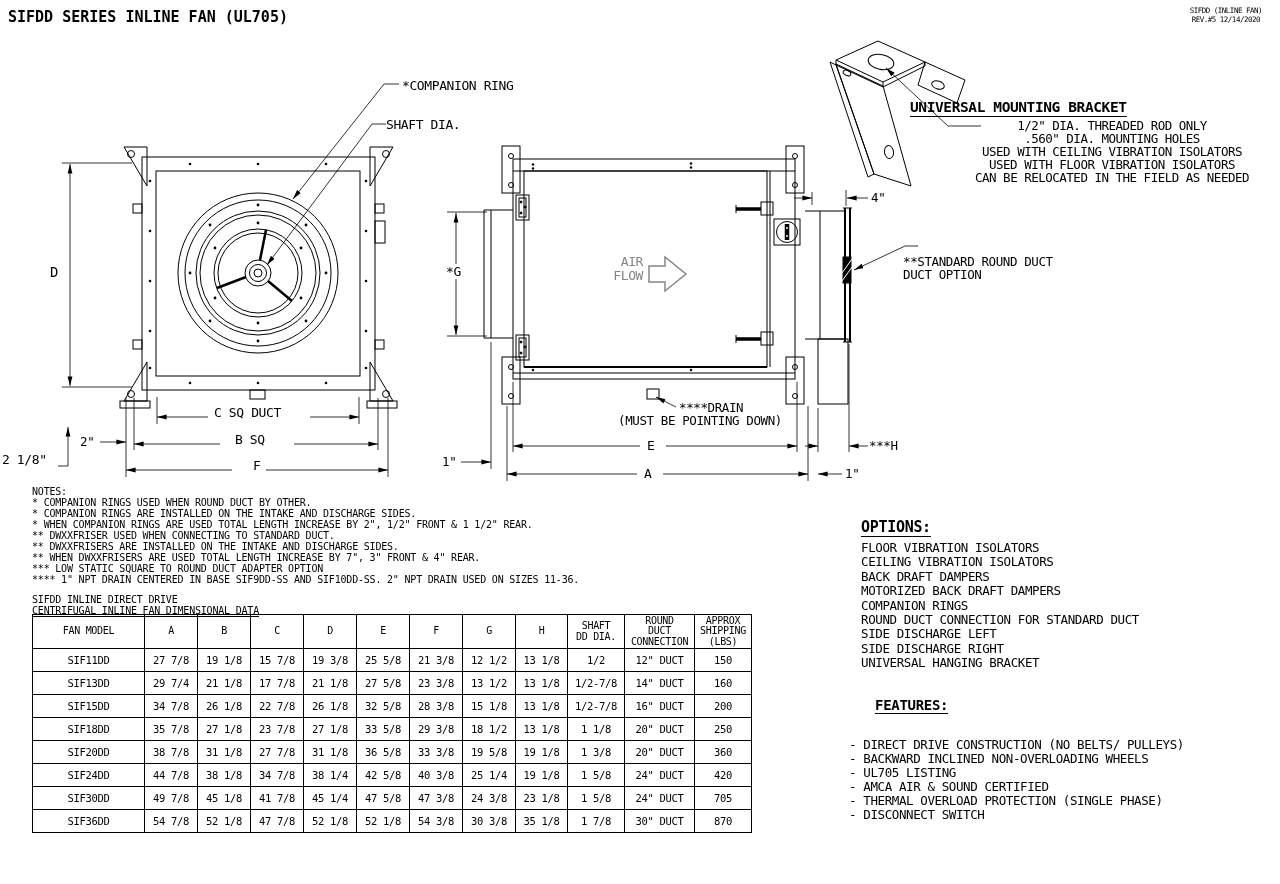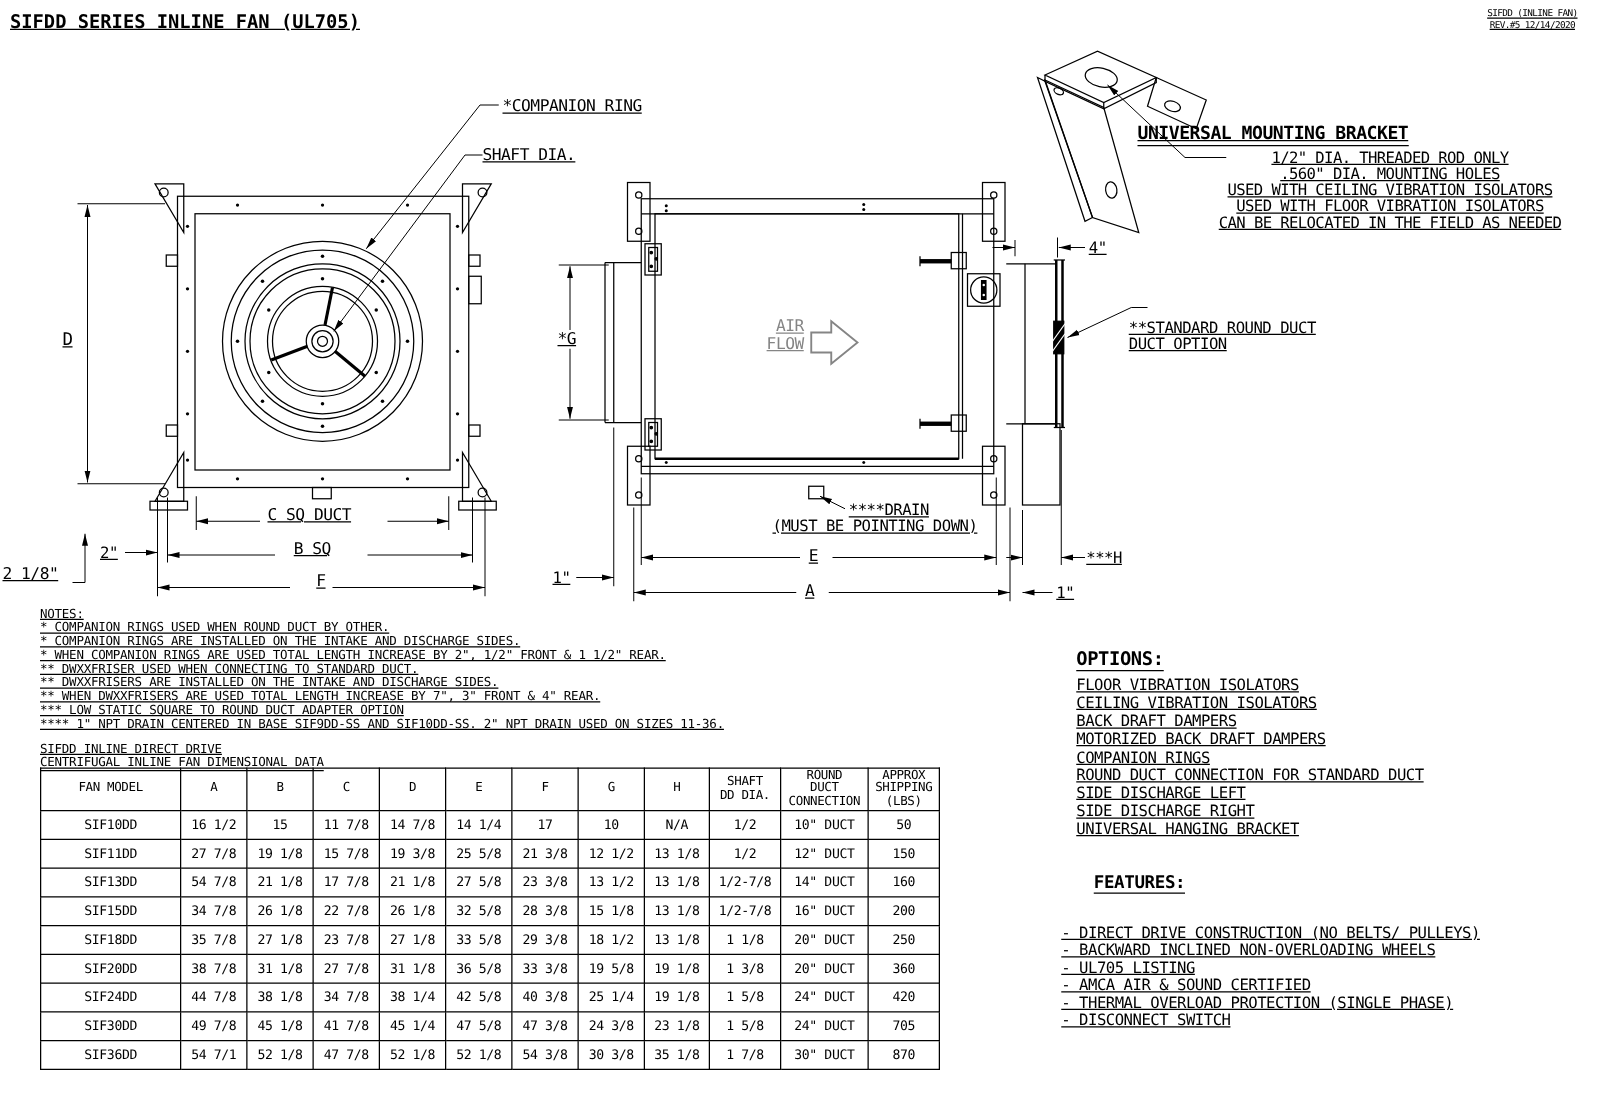--- a/index.html
+++ b/index.html
@@ -1,18 +1,18 @@
 <!DOCTYPE html>
 <html><head>
 <meta charset="utf-8">
 <style>
   html,body{margin:0;padding:0;}
   body{width:1280px;height:884px;background:#fff;color:#000;overflow:hidden;position:relative;
        font-family:"DejaVu Sans Mono","Liberation Mono",monospace;}
-  .lbl{position:absolute;white-space:nowrap;letter-spacing:-0.4px;text-decoration:underline;}
+  .lbl{position:absolute;white-space:nowrap;letter-spacing:-0.4px;}
   .page-title{left:8px;top:8px;font-size:15px;font-weight:bold;letter-spacing:0;}
   .docref{right:18px;top:6px;text-align:center;font-size:7.5px;line-height:9px;letter-spacing:-0.5px;}
   svg{position:absolute;left:0;top:0;}
   .dim{font-size:13px;}
   .dim-s{font-size:12.5px;}
   .wbg{background:#fff;padding:0 2px;}
   .bracket-title{left:910px;top:99px;font-size:14.5px;font-weight:bold;border-bottom:1.5px solid #000;padding-bottom:1px;}
   .bracket-notes{left:938px;top:119px;width:348px;text-align:center;font-size:12.5px;line-height:13px;}
   .bracket-notes div{letter-spacing:-0.5px;}
   .stdduct{left:903px;top:220px;width:205px;text-align:left;font-size:12.5px;line-height:13px;margin-top:35px;}
@@ -365,50 +365,36 @@
       <th>ROUND
 DUCT
 CONNECTION</th>
       <th>APPROX
 SHIPPING
 (LBS)</th>
     </tr>
   </thead>
   <tbody>
       <tr>
-        <td>SIF10DD</td>
-        <td>16 1/2</td>
-        <td>15</td>
-        <td>11 7/8</td>
-        <td>14 7/8</td>
-        <td>14 1/4</td>
-        <td>17</td>
-        <td>10</td>
-        <td>N/A</td>
-        <td>1/2</td>
-        <td>10" DUCT</td>
-        <td>50</td>
-      </tr>
-      <tr>
         <td>SIF11DD</td>
         <td>27 7/8</td>
         <td>19 1/8</td>
         <td>15 7/8</td>
         <td>19 3/8</td>
         <td>25 5/8</td>
         <td>21 3/8</td>
         <td>12 1/2</td>
         <td>13 1/8</td>
         <td>1/2</td>
         <td>12" DUCT</td>
         <td>150</td>
       </tr>
       <tr>
         <td>SIF13DD</td>
-        <td>54 7/8</td>
+        <td>29 7/4</td>
         <td>21 1/8</td>
         <td>17 7/8</td>
         <td>21 1/8</td>
         <td>27 5/8</td>
         <td>23 3/8</td>
         <td>13 1/2</td>
         <td>13 1/8</td>
         <td>1/2-7/8</td>
         <td>14" DUCT</td>
         <td>160</td>
@@ -478,21 +464,21 @@
         <td>47 5/8</td>
         <td>47 3/8</td>
         <td>24 3/8</td>
         <td>23 1/8</td>
         <td>1 5/8</td>
         <td>24" DUCT</td>
         <td>705</td>
       </tr>
       <tr>
         <td>SIF36DD</td>
-        <td>54 7/1</td>
+        <td>54 7/8</td>
         <td>52 1/8</td>
         <td>47 7/8</td>
         <td>52 1/8</td>
         <td>52 1/8</td>
         <td>54 3/8</td>
         <td>30 3/8</td>
         <td>35 1/8</td>
         <td>1 7/8</td>
         <td>30" DUCT</td>
         <td>870</td>

